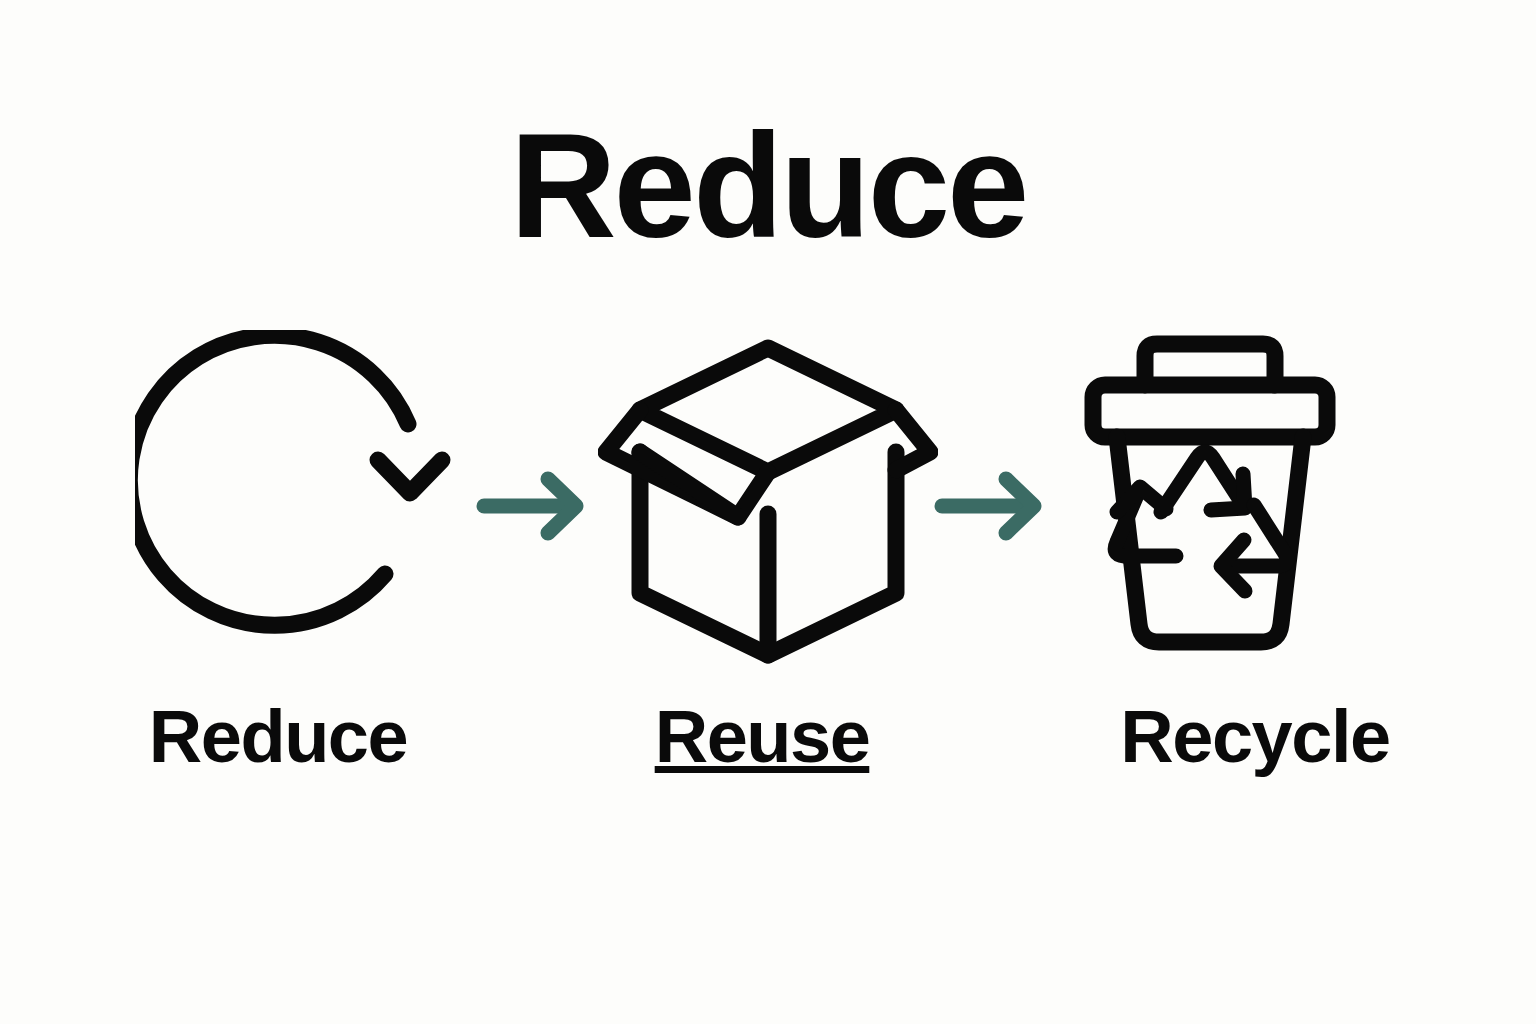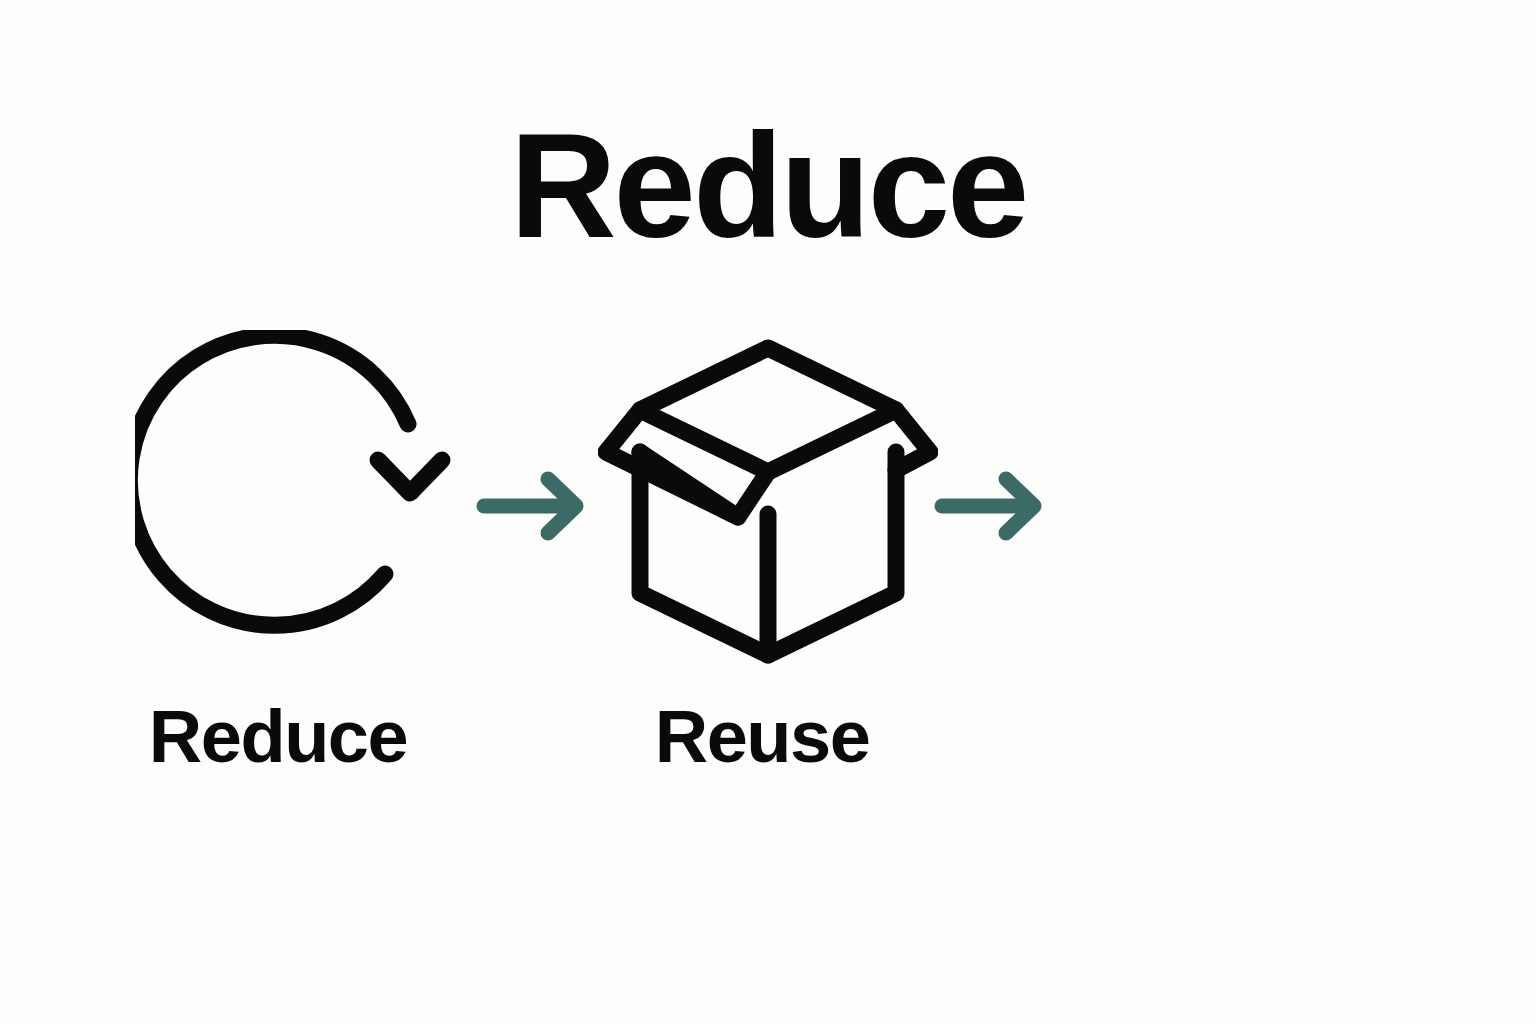--- a/index.html
+++ b/index.html
@@ -63,21 +63,21 @@
     text-align: center;
     font-size: 74px;
     font-weight: 700;
     line-height: 1;
     letter-spacing: -1.5px;
     color: #0a0a0a;
     font-family: "Liberation Sans", sans-serif;
     white-space: nowrap;
   }
   #step-0 .step-label { transform: translateX(-27px); }
-  #step-1 .step-label { transform: translateX(-6px); }
+  #step-1 .step-label { transform: translateX(-6px); text-decoration: underline; }
   #step-2 .step-label { transform: translateX(40px); }
 
   
   .connector {
     position: absolute;
     top: 466px;
     width: 130px;
     height: 80px;
   }
   #connector-0 { left: 472px; }
@@ -129,14 +129,39 @@
     <div class="step-label">Reuse</div>
   </div>
 
   <svg class="connector" id="connector-1" viewBox="0 0 130 80">
     <g fill="none" stroke="#3b6b64" stroke-width="15" stroke-linecap="round" stroke-linejoin="round">
       <line x1="12" y1="40" x2="103" y2="40"></line>
       <path d="M 76 13 L 104 40 L 76 67"></path>
     </g>
   </svg>
 
+  <div class="step" id="step-2">
+    <svg class="step-icon" viewBox="0 0 340 340">
+      <g fill="none" stroke="#0a0a0a" stroke-width="17" stroke-linecap="round" stroke-linejoin="round">
+
+        <path d="M 100 55 L 100 26 Q 100 14 112 14 L 218 14 Q 230 14 230 26 L 230 55"></path>
+
+        <rect x="48" y="55" width="234" height="52" rx="12"></rect>
+
+        <path d="M 72 107 L 94 294 Q 96 312 114 312 L 216 312 Q 234 312 236 294 L 258 107"></path>
+
+        <g stroke-width="15">
+
+          <path d="M 116 182 L 152 128 Q 160 116 168 128 L 195 170"></path>
+          <path d="M 166 180 L 200 178 L 198 144"></path>
+
+          <path d="M 95 158 L 72 212 Q 66 225 79 226 L 131 226"></path>
+          <path d="M 72 182 L 95 157 L 121 179"></path>
+
+          <path d="M 209 175 L 239 222 Q 247 234 234 236 L 180 236"></path>
+          <path d="M 199 210 L 176 236 L 200 261"></path>
+        </g>
+      </g>
+    </svg>
+    <div class="step-label">Recycle</div>
+  </div>
 
 </div>
 
 </body></html>

